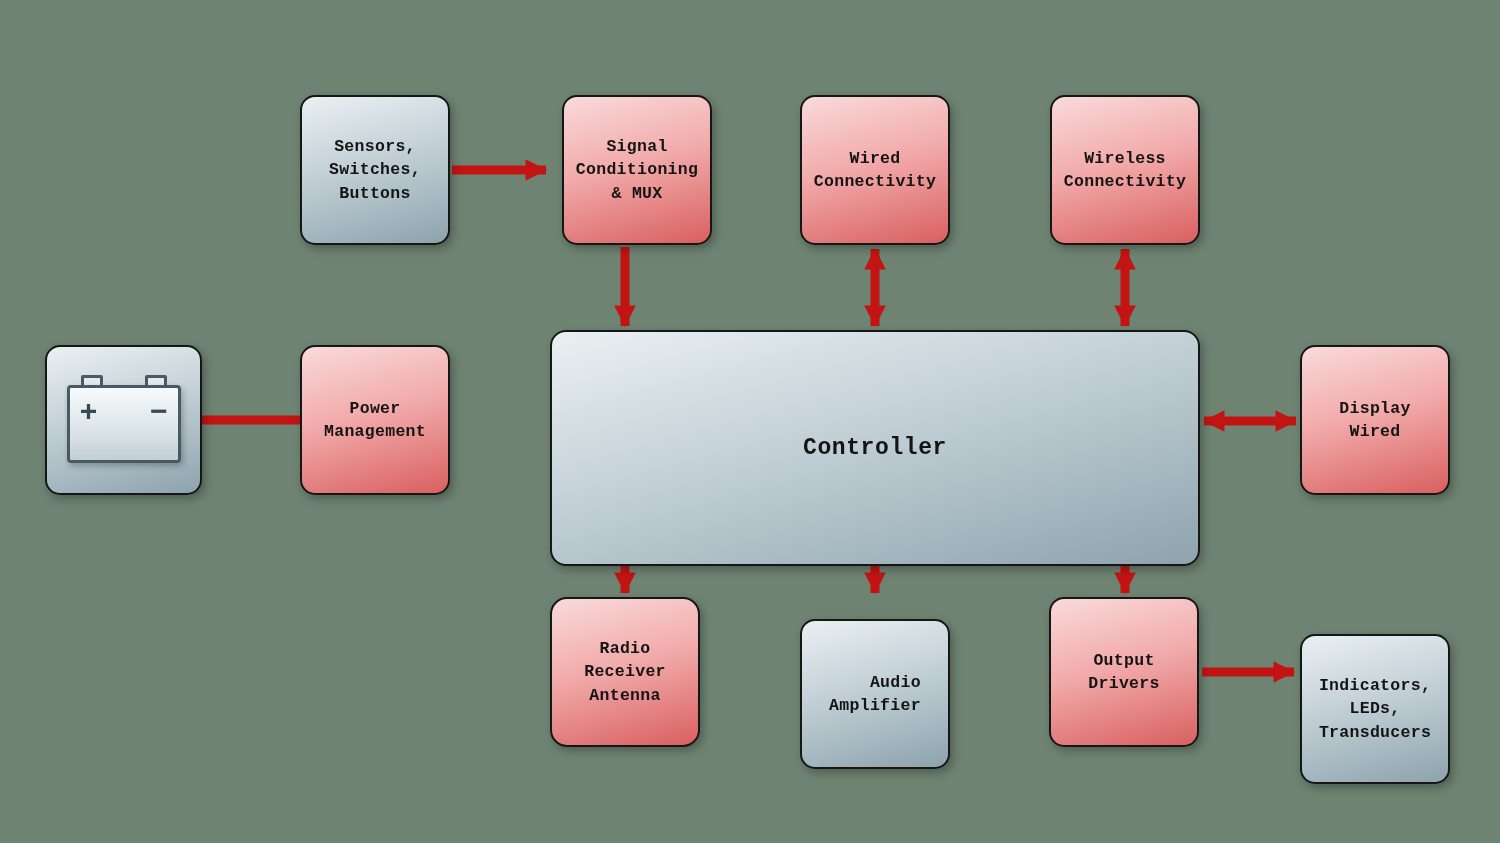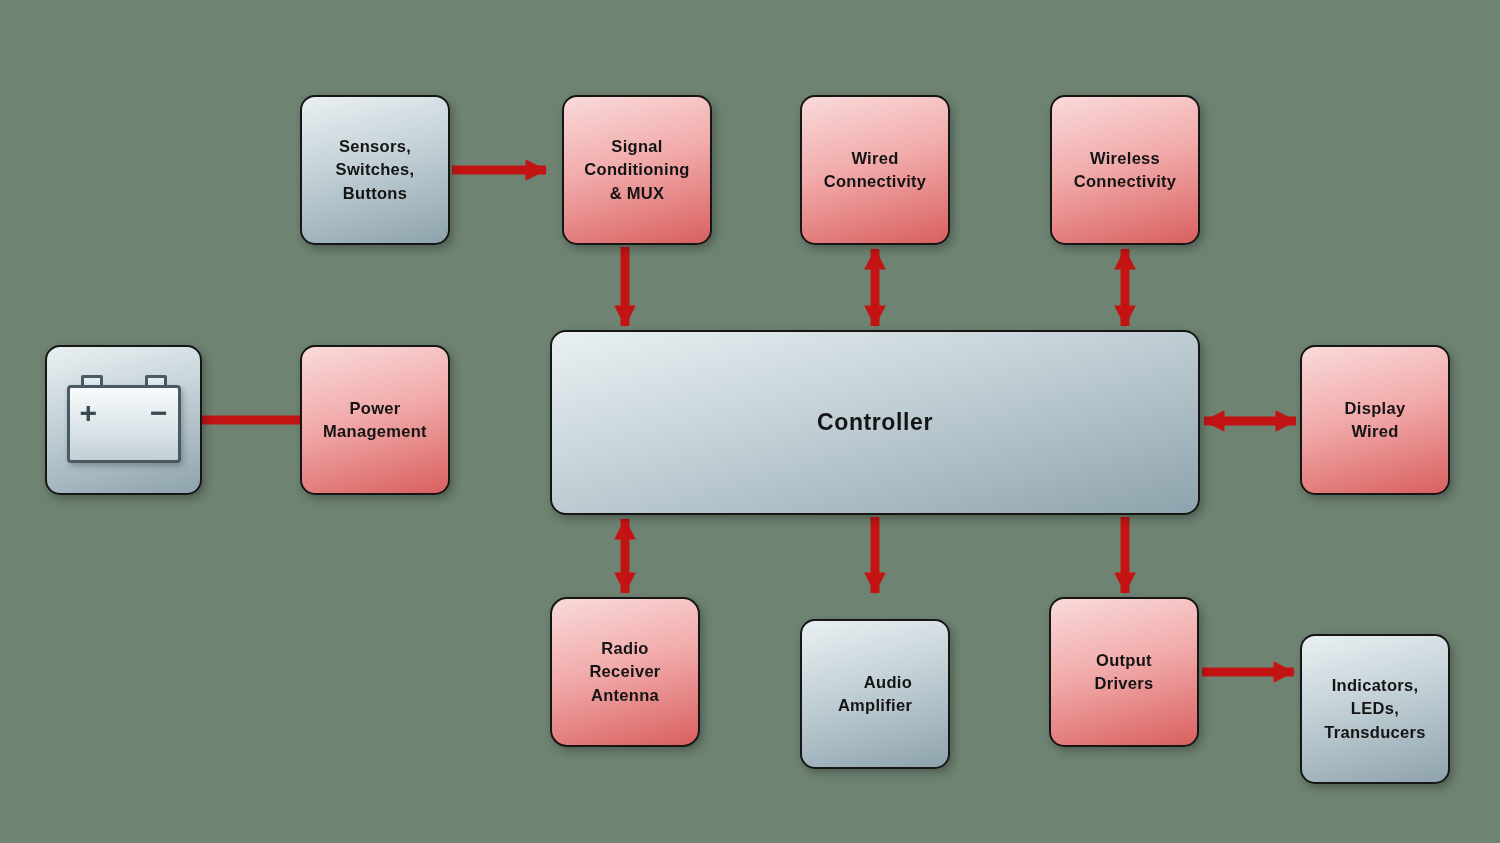--- a/index.html
+++ b/index.html
@@ -2,21 +2,21 @@
 <html><head>
 <meta charset="utf-8">
 <style>
   html, body { margin: 0; padding: 0; }
   .canvas {
     position: relative;
     width: 1500px;
     height: 843px;
     background: #6e8372;
     overflow: hidden;
-    font-family: Liberation Sans, sans-serif;
+    font-family: Liberation Mono, monospace;
   }
 
   .block {
     position: absolute;
     width: 150px;
     height: 150px;
     border: 2.5px solid #161616;
     border-radius: 15px;
     display: flex;
     align-items: center;
@@ -35,21 +35,21 @@
     white-space: pre-line;
     font-size: 16.5px;
     font-weight: 600;
     color: #141414;
     line-height: 1.4;
     letter-spacing: 0.3px;
     padding: 4px;
   }
   .block--controller {
     width: 650px;
-    height: 185px;
+    height: 236px;
     border-radius: 16px;
     text-align: right;
   }
   .block--controller .block-label {
     font-size: 23px;
     letter-spacing: 0.6px;
   }
 
   
   .battery {

